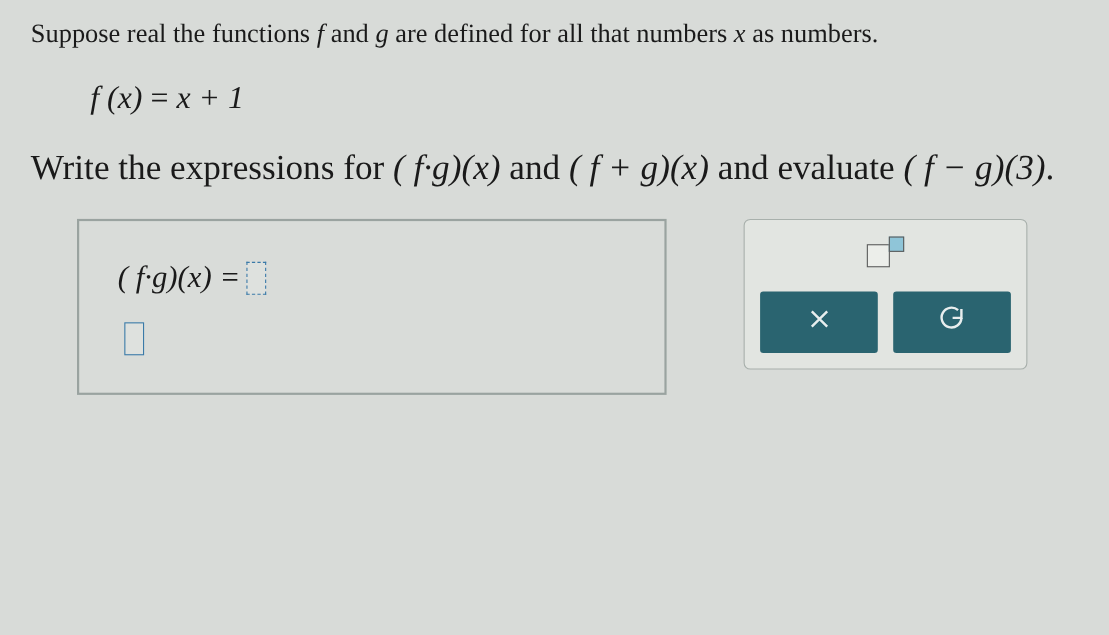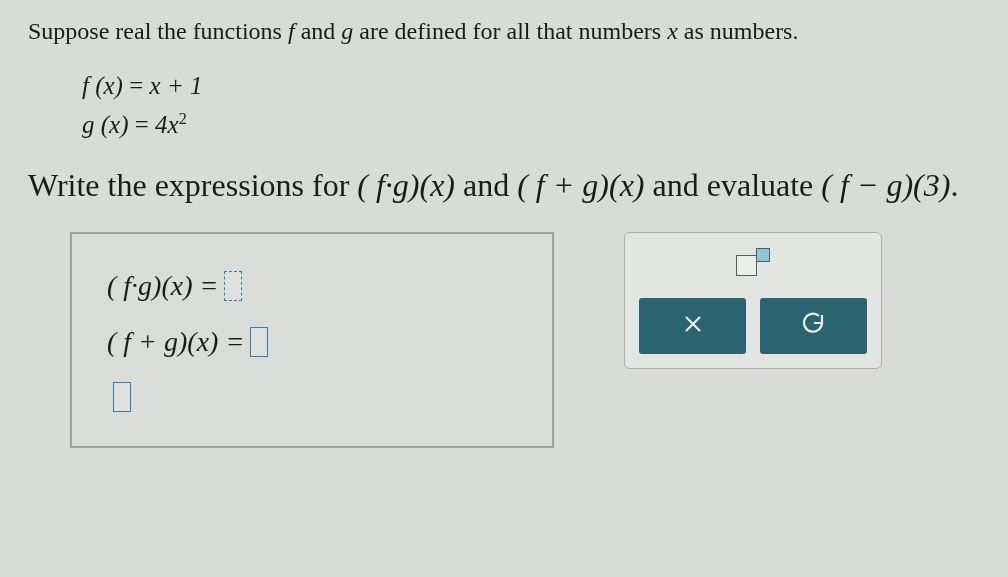--- a/index.html
+++ b/index.html
@@ -19,40 +19,40 @@
     }
     .line1 {
       font-size: 24px;
       margin-bottom: 22px;
     }
     .equations {
       margin-left: 54px;
       margin-bottom: 22px;
     }
     .eq {
-      font-size: 25px;
+      font-size: 29px;
       font-style: italic;
       line-height: 1.55;
     }
     .line2 {
       font-size: 32px;
       margin-bottom: 28px;
     }
     .math-ital {
       font-style: italic;
     }
     .answer-area {
       display: flex;
       gap: 70px;
       align-items: flex-start;
       margin-left: 42px;
     }
     .answer-box {
       border: 2px solid #9aa3a0;
-      width: 484px;
+      width: 536px;
       padding: 20px 35px 24px 35px;
       background: rgba(255,255,255,0.03);
     }
     .ansrow {
       font-size: 28px;
       font-style: italic;
       margin: 16px 0 24px 0;
       display: flex;
       align-items: center;
     }
@@ -131,38 +131,31 @@
 <body>
 
 <div class="line1">
   <span>Suppose real the functions </span><span class="math-ital">f</span><span> and </span><span class="math-ital">g</span><span> are defined for all that numbers </span><span class="math-ital">x</span><span> as numbers.</span>
 </div>
 
 <div class="equations">
   <div class="eq">
     <span>f (x)</span><span class="paren"> = </span><span>x + 1</span>
   </div>
-  <div class="eq">
-    <span>g (x)</span><span class="paren"> = </span><span>4x</span><sup>2</sup>
-  </div>
 </div>
 
 <div class="line2">
   <span>Write the expressions for </span><span class="math-ital">( f·g)(x)</span><span> and </span><span class="math-ital">( f + g)(x)</span><span> and evaluate </span><span class="math-ital">( f − g)(3)</span><span>.</span>
 </div>
 
 <div class="answer-area">
   <div class="answer-box">
     <div class="ansrow">
       <span>( f·g)(x) = </span>
       <span class="input-slot active"></span>
-    </div>
-    <div class="ansrow">
-      <span>( f + g)(x) = </span>
-      <span class="input-slot"></span>
     </div>
     <div class="ansrow">
       <span class="input-slot"></span>
     </div>
   </div>
 
   <div class="tool-panel">
     <div class="tool-top">
       <div class="exp-tool">
         <div class="exp-base"></div>

